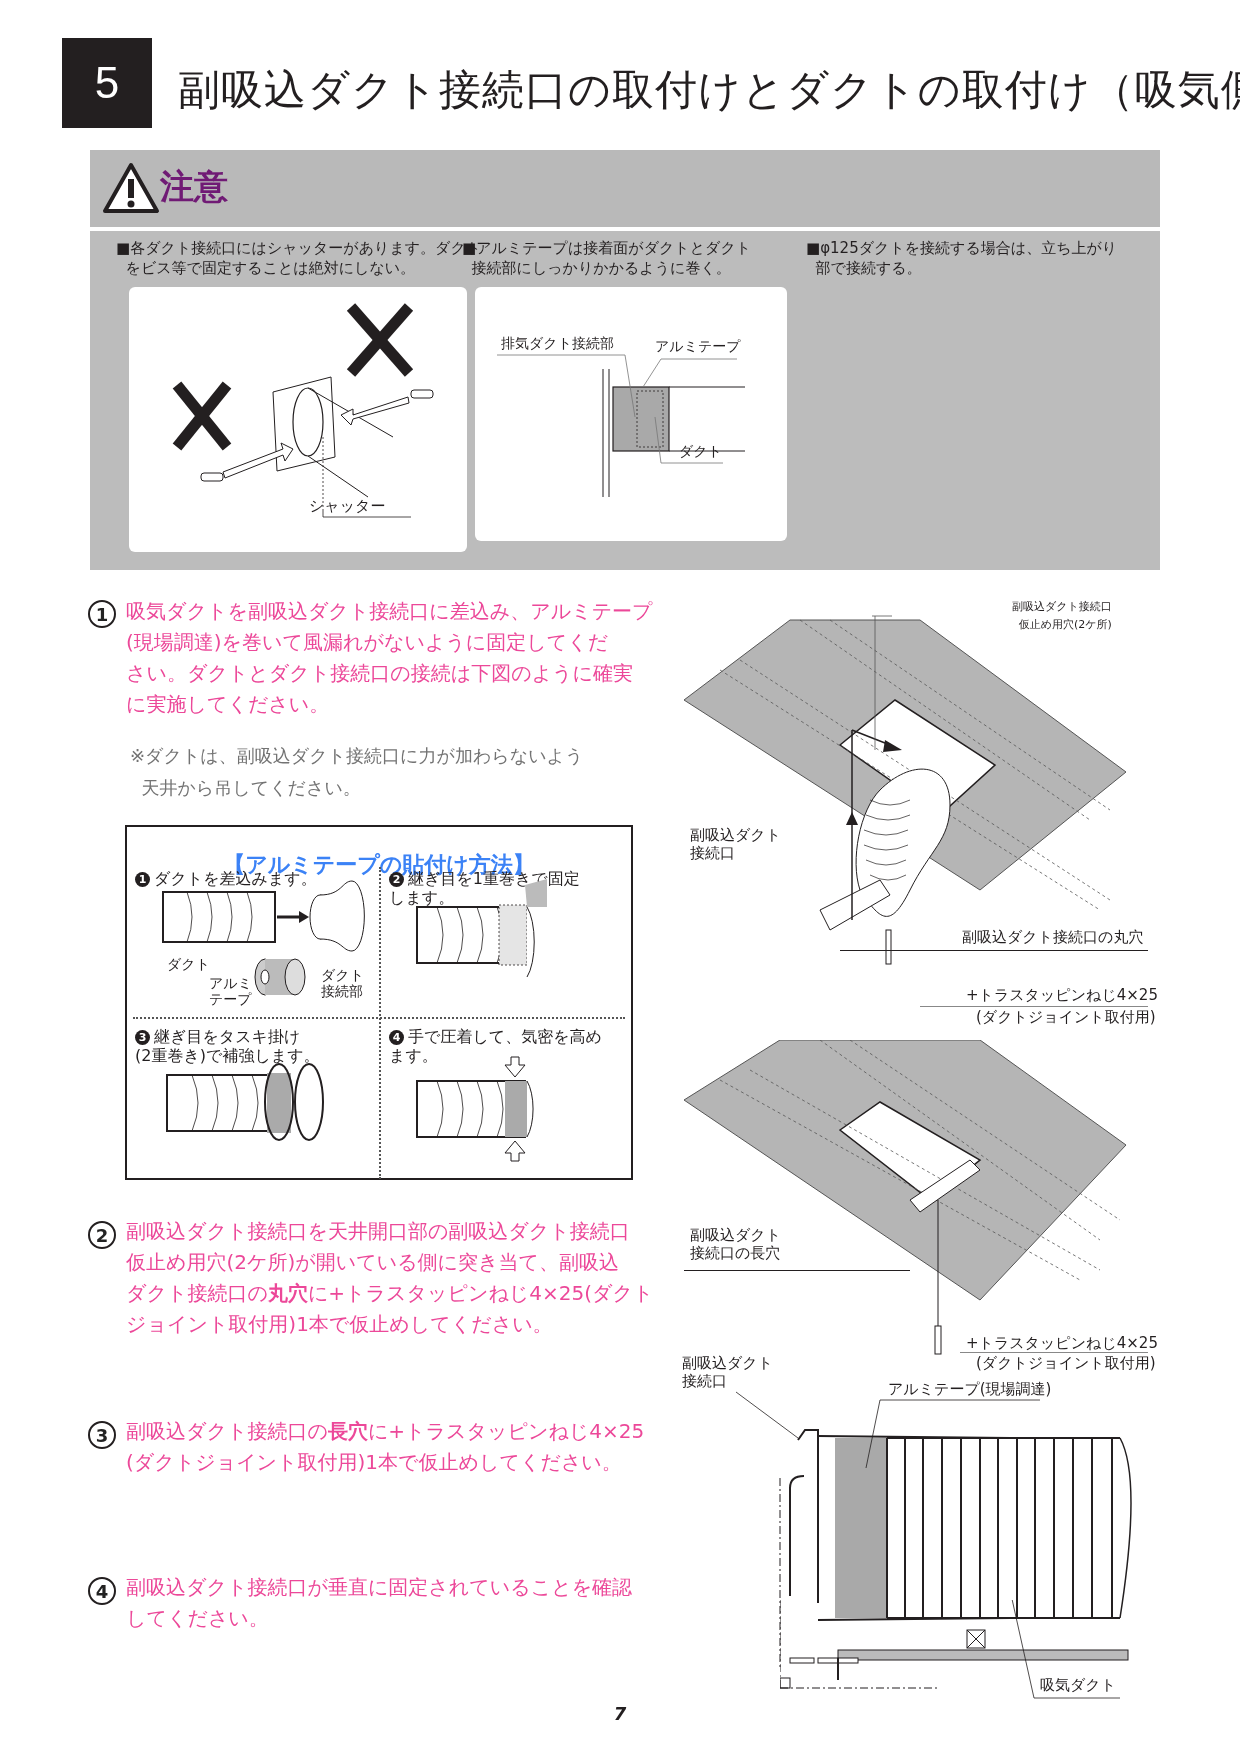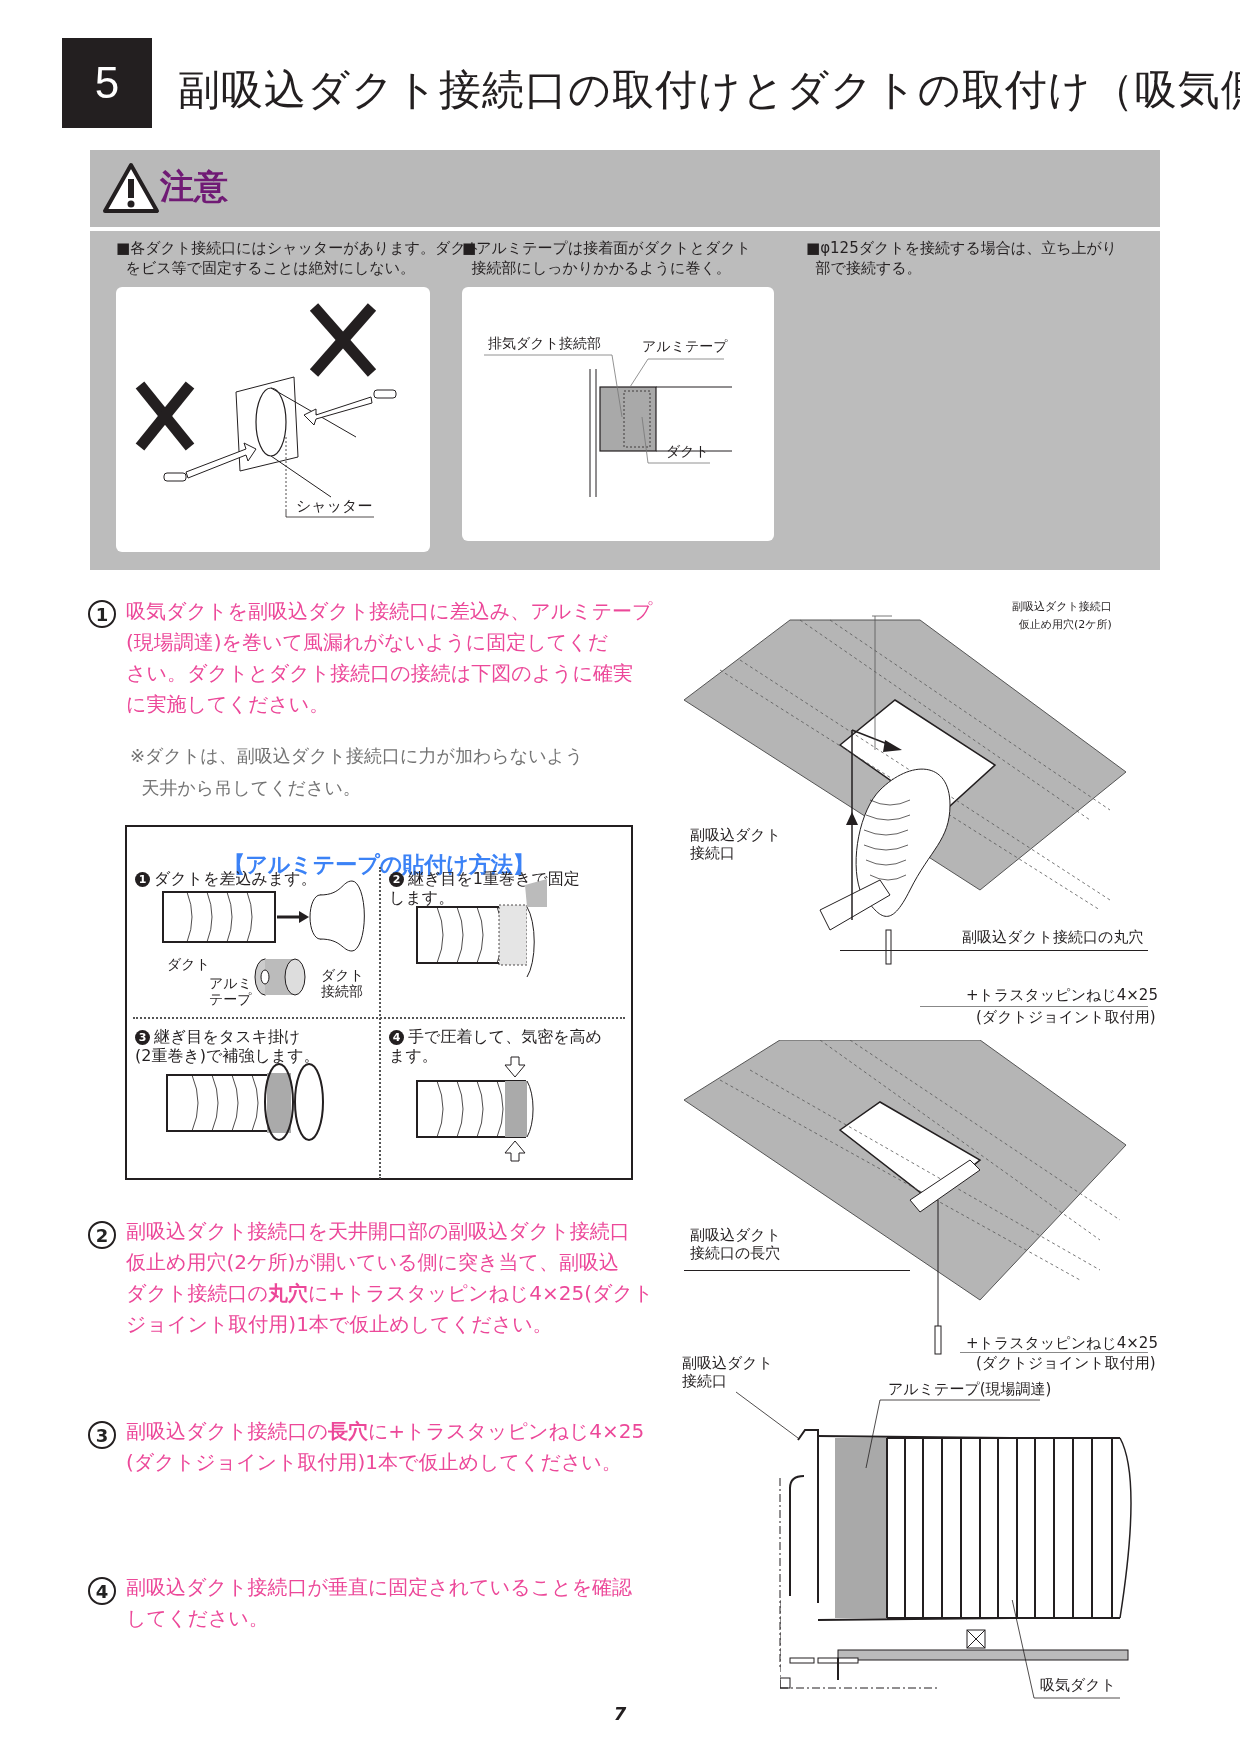--- a/index.html
+++ b/index.html
@@ -7,21 +7,21 @@
   .abs{position:absolute;}
   
   .sec-num{left:62px;top:38px;width:90px;height:90px;background:#231f20;color:#fff;font-size:44px;display:flex;align-items:center;justify-content:center;font-family:"Liberation Sans",sans-serif;}
   .sec-title{left:178px;top:62px;font-size:42px;letter-spacing:1px;color:#231f20;white-space:nowrap;}
   
   .caution{left:90px;top:150px;width:1070px;height:420px;background:#bcbcbc;}
   .caution-head{left:0;top:0;width:1070px;height:77px;background:#b9b9b9;border-bottom:4px solid #fff;}
   .caution-title{left:70px;top:14px;font-size:34px;font-weight:bold;color:#701a75;}
   .warn-icon{left:12px;top:12px;width:58px;height:52px;}
   .note{font-size:15px;line-height:20px;color:#231f20;white-space:pre;}
-  .panel{background:#fff;border-radius:6px;}
+  .panel{background:#fff;border-radius:6px;margin-left:13px;}
   .lbl{font-size:15px;color:#231f20;white-space:nowrap;}
   .lbl-sm{font-size:14px;color:#231f20;white-space:nowrap;line-height:18px;}
   
   .step{font-size:20px;line-height:31px;color:#ec4899;white-space:pre;}
   .step-num{width:28px;height:28px;border:2px solid #231f20;border-radius:50%;display:flex;align-items:center;justify-content:center;font-size:18px;font-weight:bold;box-sizing:border-box;}
   .note2{font-size:18px;line-height:32px;color:#737373;white-space:pre;}
   
   .tapebox{left:125px;top:825px;width:508px;height:355px;border:2px solid #231f20;box-sizing:border-box;}
   .tape-title{left:0;top:23px;width:504px;text-align:center;font-size:22px;font-weight:bold;color:#3b82f6;}
   .sub{font-size:16px;line-height:19px;color:#231f20;white-space:pre;}
@@ -47,21 +47,21 @@
     <div class="abs caution-title">注意</div>
   </div>
 
   <div class="abs note" style="left:26px;top:88px;">■各ダクト接続口にはシャッターがあります。ダクト
   をビス等で固定することは絶対にしない。</div>
   <div class="abs note" style="left:372px;top:88px;">■アルミテープは接着面がダクトとダクト
   接続部にしっかりかかるように巻く。</div>
   <div class="abs note" style="left:716px;top:88px;">■φ125ダクトを接続する場合は、立ち上がり
   部で接続する。</div>
 
-  <div class="abs panel" style="left:26px;top:137px;width:314px;height:265px;">
+  <div class="abs panel" style="left:26px;top:137px;width:314px;height:265px;padding-left:24px;">
     <svg width="314" height="254">
       <g>
         <line x1="24" y1="98" x2="74" y2="160" stroke="#231f20" stroke-width="11"></line>
         <line x1="74" y1="98" x2="24" y2="160" stroke="#231f20" stroke-width="11"></line>
         <line x1="198" y1="20" x2="256" y2="86" stroke="#231f20" stroke-width="11"></line>
         <line x1="256" y1="20" x2="198" y2="86" stroke="#231f20" stroke-width="11"></line>
       </g>
       <polygon points="120,105 178,90 182,170 124,184" fill="#fff" stroke="#231f20" stroke-width="1"></polygon>
       <ellipse cx="155" cy="135" rx="15" ry="34" fill="#fff" stroke="#231f20" stroke-width="1.2"></ellipse>
       <line x1="155" y1="101" x2="240" y2="150" stroke="#231f20" stroke-width="1"></line>

